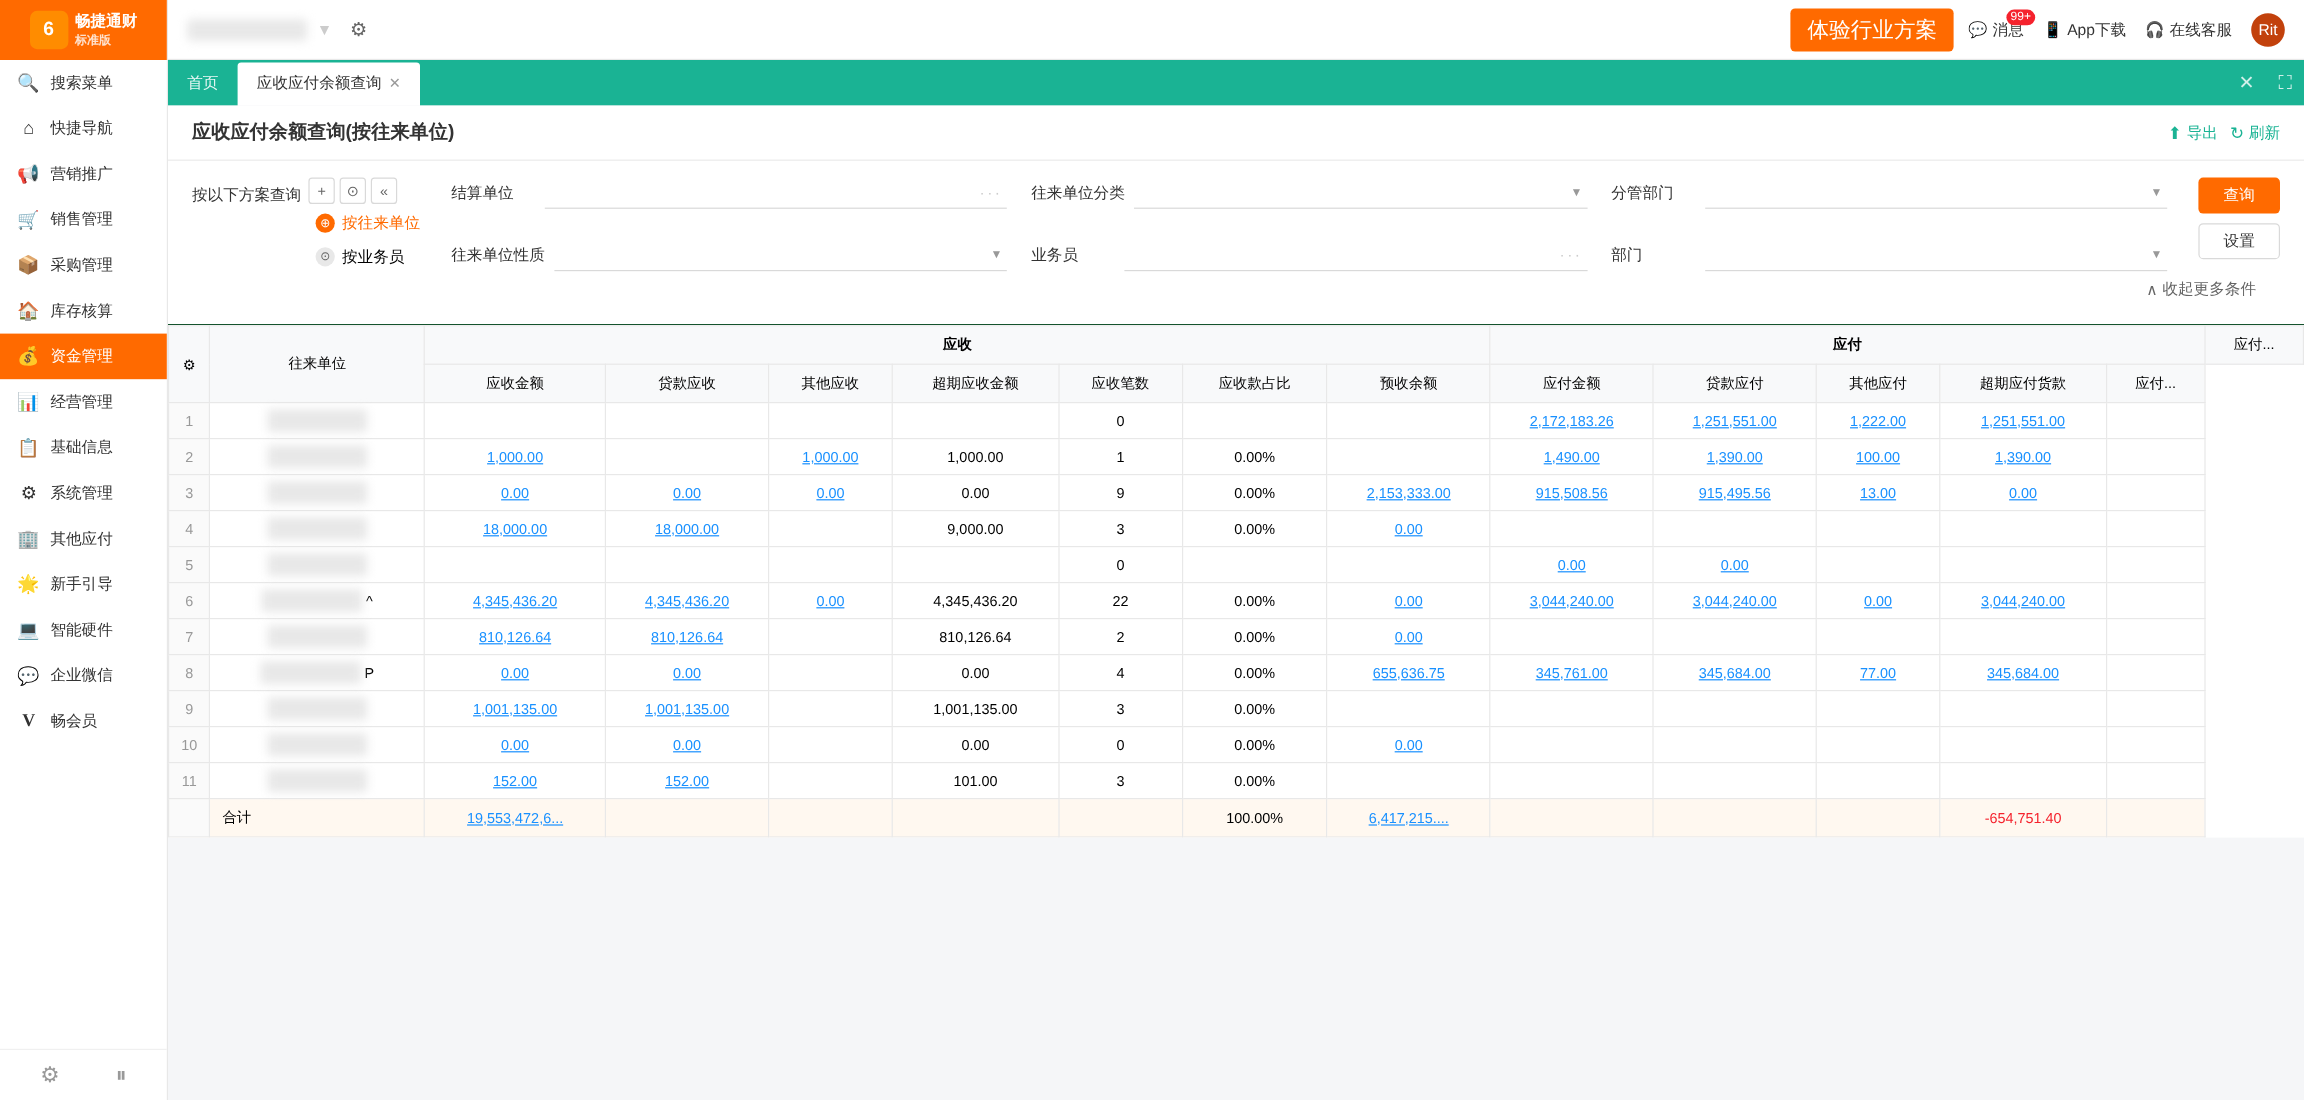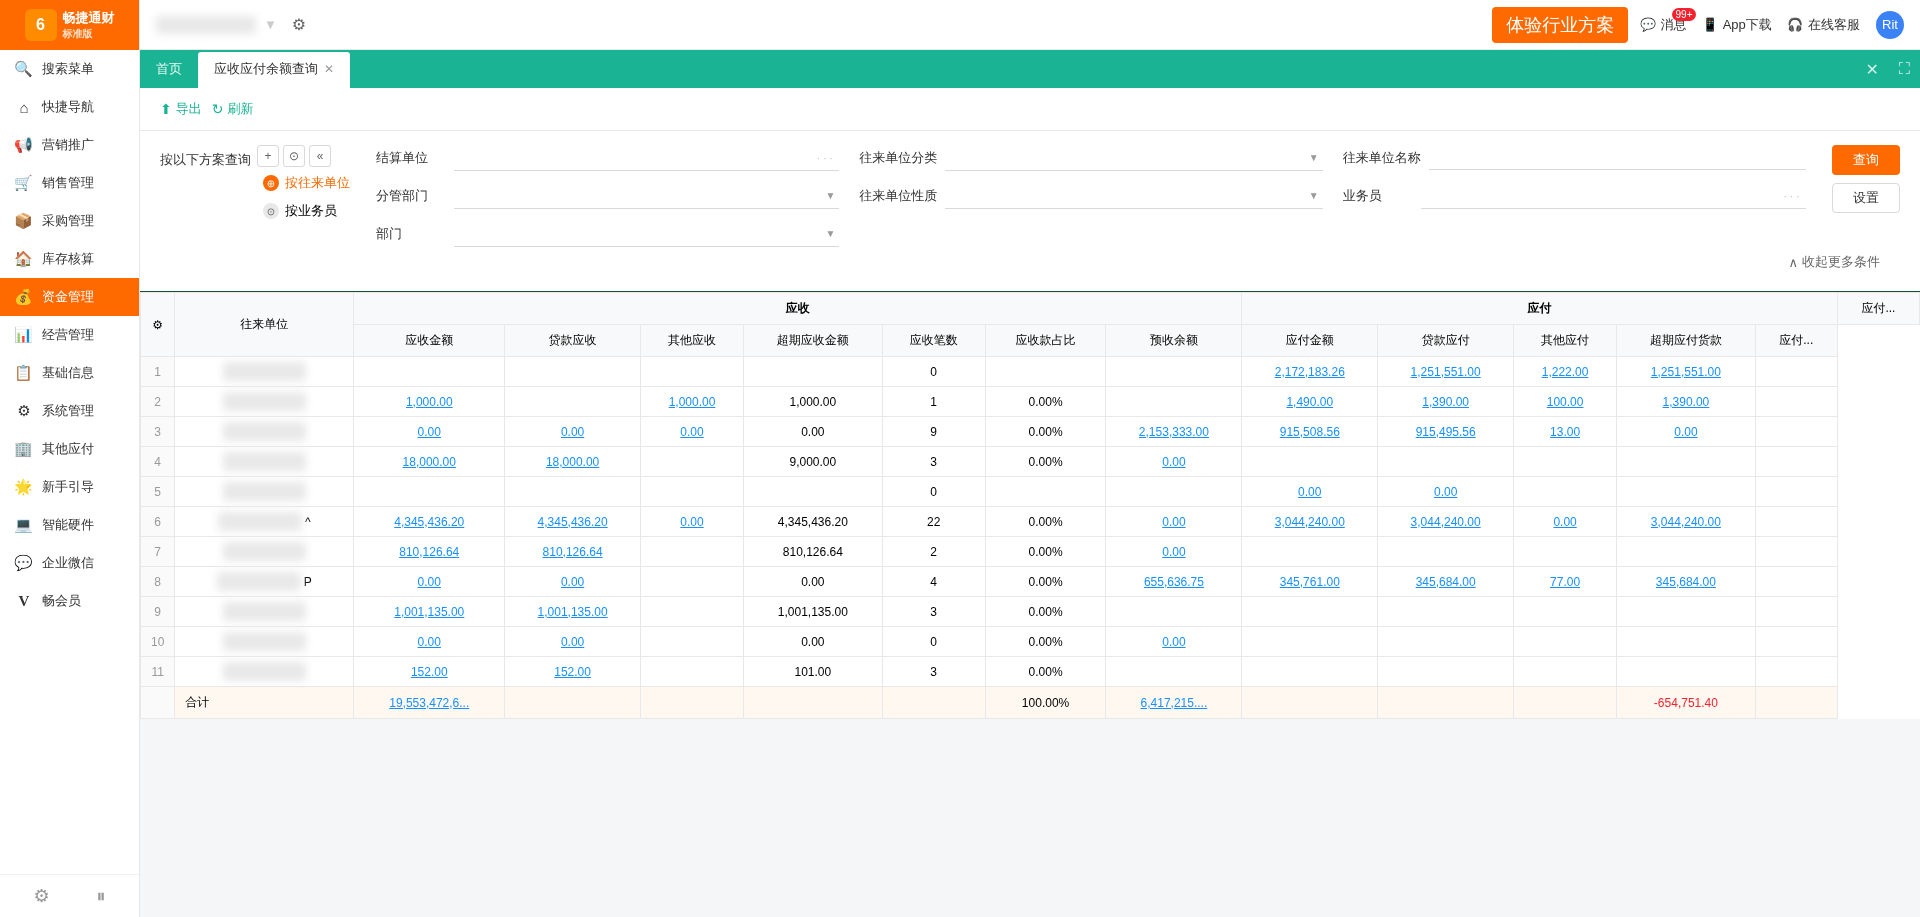--- a/index.html
+++ b/index.html
@@ -21,21 +21,21 @@
 
     
     .top-header { height: 50px; background: #fff; border-bottom: 1px solid #e8e8e8; display: flex; align-items: center; padding: 0 16px; gap: 12px; }
     .breadcrumb-area { flex: 1; display: flex; align-items: center; gap: 8px; }
     .breadcrumb-text { color: #999; font-size: 12px; }
     .settings-icon-btn { width: 28px; height: 28px; display: flex; align-items: center; justify-content: center; cursor: pointer; color: #666; font-size: 16px; }
     .trial-btn { background: #ff6a00; color: #fff; border: none; padding: 6px 14px; border-radius: 4px; cursor: pointer; font-size: 18px; }
     .header-right { display: flex; align-items: center; gap: 16px; }
     .msg-area { display: flex; align-items: center; gap: 4px; color: #333; cursor: pointer; position: relative; }
     .badge { background: #f5222d; color: #fff; border-radius: 10px; font-size: 10px; padding: 1px 4px; position: absolute; top: -8px; right: -10px; }
-    .user-avatar { width: 28px; height: 28px; background: #3b82f6; border-radius: 50%; display: flex; align-items: center; justify-content: center; color: #fff; font-size: 11px; }
+    .user-avatar { width: 28px; height: 28px; background: #c2410c; border-radius: 50%; display: flex; align-items: center; justify-content: center; color: #fff; font-size: 11px; }
 
     
     .tabs-bar { background: #1ab394; display: flex; align-items: center; height: 38px; padding: 0 0; }
     .tab-item { padding: 8px 16px; color: rgba(255,255,255,0.8); cursor: pointer; display: flex; align-items: center; gap: 6px; font-size: 13px; white-space: nowrap; }
     .tab-item.home { background: transparent; color: rgba(255,255,255,0.9); }
     .tab-item.active { background: #fff; color: #333; border-radius: 3px 3px 0 0; margin-top: 4px; padding-bottom: 12px; }
     .tab-close { font-size: 12px; color: #999; }
     .tab-actions { margin-left: auto; display: flex; align-items: center; }
     .tab-action-btn { color: rgba(255,255,255,0.8); padding: 0 10px; font-size: 16px; cursor: pointer; }
 
@@ -203,20 +203,21 @@
     </div>
     <div class="tab-actions">
       <span class="tab-action-btn">✕</span>
       <span class="tab-action-btn">⛶</span>
     </div>
   </div>
 
   <div class="content">
 
     <div class="page-header">
+      <div class="page-title">应收应付余额查询(按往来单位)</div>
       <div class="page-actions">
         <div class="action-btn">
           <span class="icon">⬆</span>
           <span>导出</span>
         </div>
         <div class="action-btn">
           <span class="icon">↻</span>
           <span>刷新</span>
         </div>
       </div>
@@ -238,37 +239,33 @@
               <span>按往来单位</span>
             </div>
             <div class="scheme-item">
               <div class="scheme-dot gray">⊙</div>
               <span>按业务员</span>
             </div>
           </div>
         </div>
 
         <div style="flex:1;margin-left:10px;">
-          <div style="display:grid;grid-template-columns:repeat(3,1fr);gap:12px 20px;">
+          <div style="display:grid;grid-template-columns:repeat(3,1fr);gap:26px 20px;">
 
             <div class="filter-field">
               <span class="field-label">结算单位</span>
               <div class="field-input" style="flex:1;border-bottom:1px solid #d9d9d9;padding:4px 4px;min-height:26px;display:flex;align-items:center;justify-content:flex-end;">
                 <span class="dots">···</span>
               </div>
             </div>
             <div class="filter-field">
               <span class="field-label">往来单位分类</span>
               <div class="field-input" style="flex:1;border-bottom:1px solid #d9d9d9;padding:4px 4px;min-height:26px;display:flex;align-items:center;justify-content:flex-end;">
                 <span class="arrow">▼</span>
               </div>
-            </div>
-            <div class="filter-field">
-              <span class="field-label">往来单位名称</span>
-              <input type="text" class="field-input" style="flex: 1 1 0%; border-top: none; border-right: none; border-left: none; border-image: initial; border-bottom: 1px solid rgb(217, 217, 217); outline: none;">
             </div>
 
             <div class="filter-field">
               <span class="field-label">分管部门</span>
               <div class="field-input" style="flex:1;border-bottom:1px solid #d9d9d9;padding:4px 4px;min-height:26px;display:flex;align-items:center;justify-content:flex-end;">
                 <span class="arrow">▼</span>
               </div>
             </div>
             <div class="filter-field">
               <span class="field-label">往来单位性质</span>

